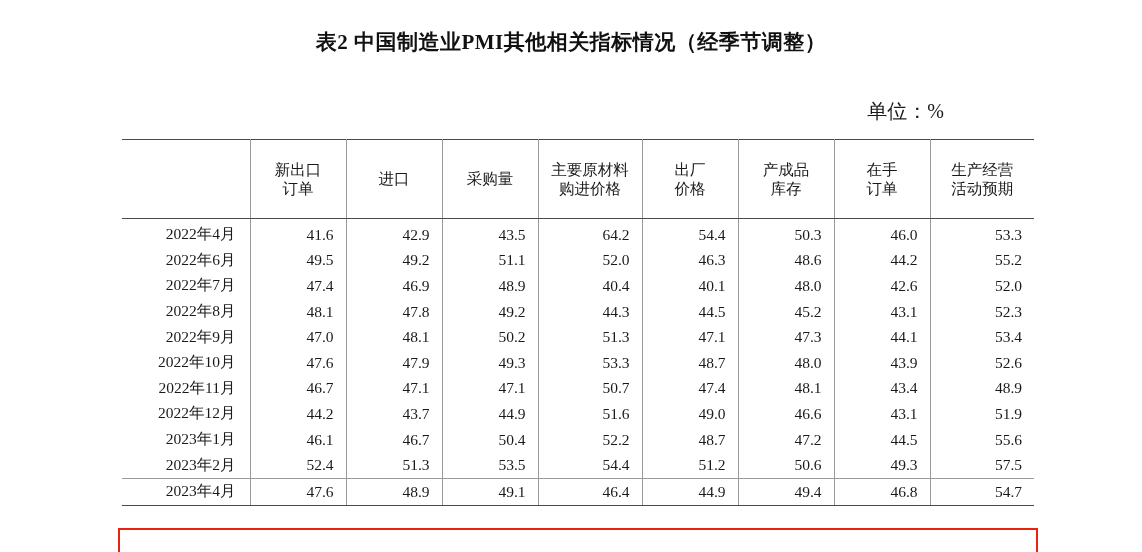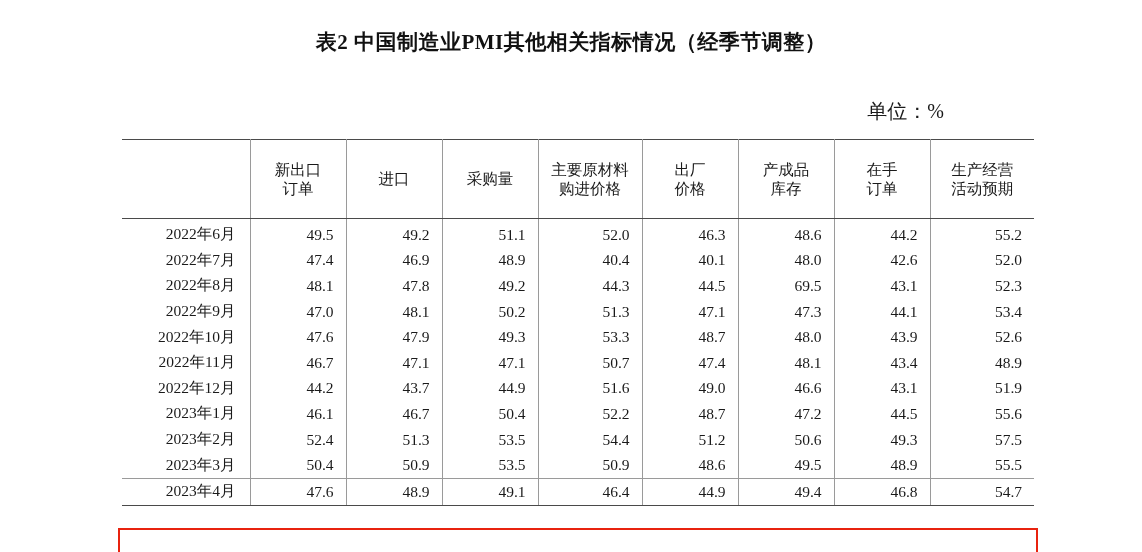--- a/index.html
+++ b/index.html
@@ -154,20 +154,31 @@
             <span class="hdr-break">订单</span>
           </th>
           <th class="last">
             <span class="hdr-break">生产经营</span>
             <span class="hdr-break">活动预期</span>
           </th>
         </tr>
       </thead>
       <tbody>
         <tr>
+          <td class="rowlabel">2022年4月</td>
+          <td>41.6</td>
+          <td>42.9</td>
+          <td>43.5</td>
+          <td>64.2</td>
+          <td>54.4</td>
+          <td>50.3</td>
+          <td>46.0</td>
+          <td class="last">53.3</td>
+        </tr>
+        <tr>
           <td class="rowlabel">2022年6月</td>
           <td>49.5</td>
           <td>49.2</td>
           <td>51.1</td>
           <td>52.0</td>
           <td>46.3</td>
           <td>48.6</td>
           <td>44.2</td>
           <td class="last">55.2</td>
         </tr>
@@ -182,21 +193,21 @@
           <td>42.6</td>
           <td class="last">52.0</td>
         </tr>
         <tr>
           <td class="rowlabel">2022年8月</td>
           <td>48.1</td>
           <td>47.8</td>
           <td>49.2</td>
           <td>44.3</td>
           <td>44.5</td>
-          <td>69.5</td>
+          <td>45.2</td>
           <td>43.1</td>
           <td class="last">52.3</td>
         </tr>
         <tr>
           <td class="rowlabel">2022年9月</td>
           <td>47.0</td>
           <td>48.1</td>
           <td>50.2</td>
           <td>51.3</td>
           <td>47.1</td>
@@ -251,31 +262,20 @@
         <tr>
           <td class="rowlabel">2023年2月</td>
           <td>52.4</td>
           <td>51.3</td>
           <td>53.5</td>
           <td>54.4</td>
           <td>51.2</td>
           <td>50.6</td>
           <td>49.3</td>
           <td class="last">57.5</td>
-        </tr>
-        <tr>
-          <td class="rowlabel">2023年3月</td>
-          <td>50.4</td>
-          <td>50.9</td>
-          <td>53.5</td>
-          <td>50.9</td>
-          <td>48.6</td>
-          <td>49.5</td>
-          <td>48.9</td>
-          <td class="last">55.5</td>
         </tr>
         <tr class="highlight">
           <td class="rowlabel">2023年4月</td>
           <td>47.6</td>
           <td>48.9</td>
           <td>49.1</td>
           <td>46.4</td>
           <td>44.9</td>
           <td>49.4</td>
           <td>46.8</td>

